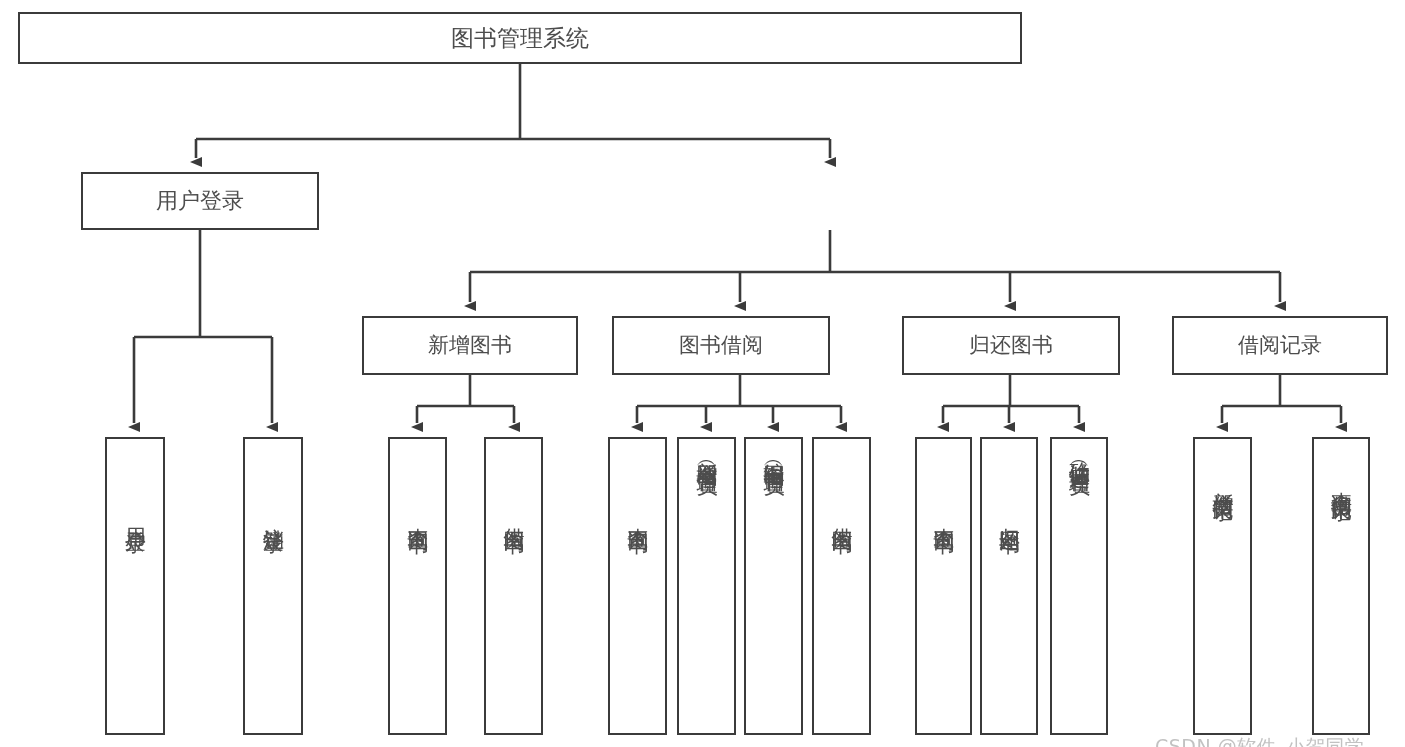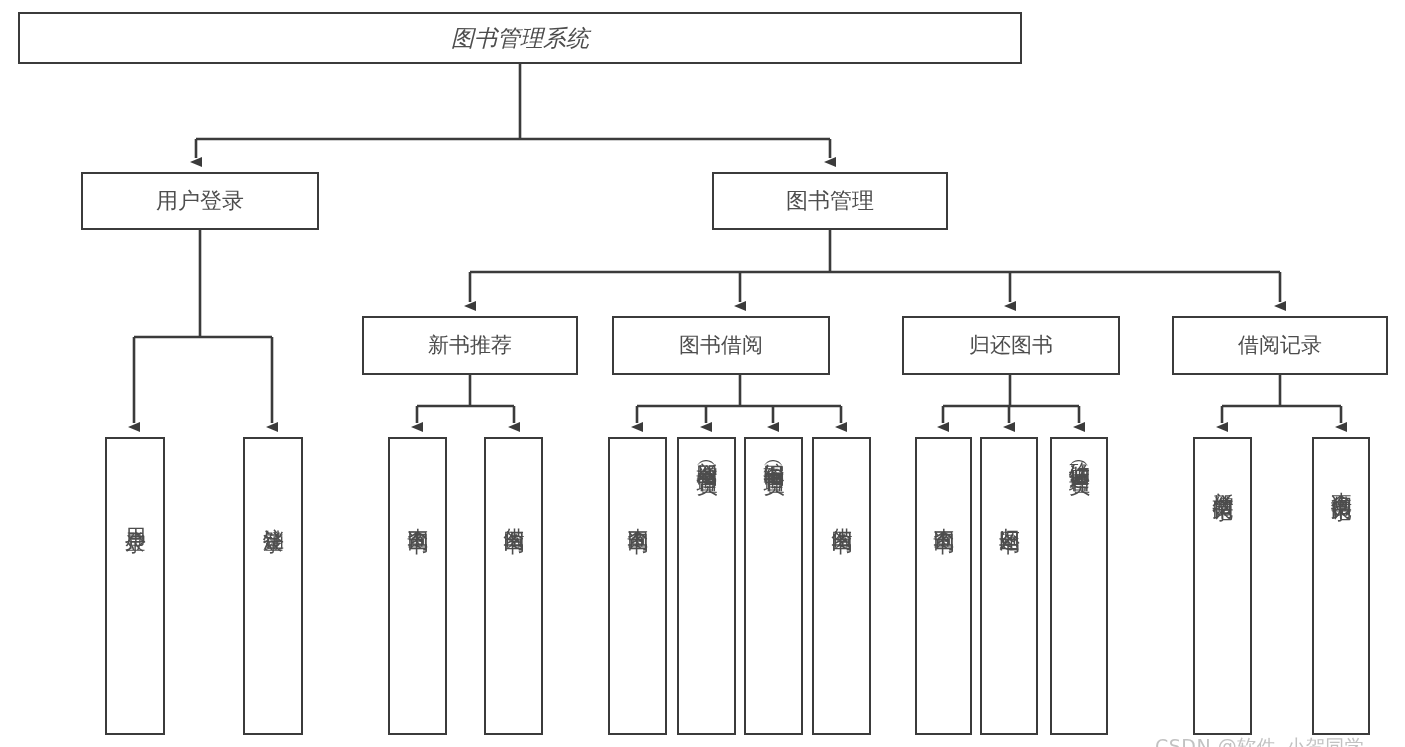--- a/index.html
+++ b/index.html
@@ -37,21 +37,20 @@
     line-height: 1.32;
   }
   .node-label {
     display: block;
     text-align: center;
     color: #4d4d4d;
   }
   
   .lvl1 {
     font-size: 23px;
-    font-style: italic;
   }
   
   .lvl2 {
     font-size: 22px;
   }
   
   .lvl3 {
     font-size: 21px;
   }
   
@@ -133,26 +132,23 @@
     </g>
   </svg>
 
   <div class="node lvl1" style="left:18px; top:12px; width:1004px; height:52px;">
     <span class="node-label">图书管理系统</span>
   </div>
 
   <div class="node lvl2" style="left:81px; top:172px; width:238px; height:58px;">
     <span class="node-label">用户登录</span>
   </div>
-  <div class="node lvl2" style="left:712px; top:172px; width:236px; height:58px;">
-    <span class="node-label">图书管理</span>
-  </div>
 
   <div class="node lvl3" style="left:362px; top:316px; width:216px; height:59px;">
-    <span class="node-label">新书推荐</span>
+    <span class="node-label">新增图书</span>
   </div>
   <div class="node lvl3" style="left:612px; top:316px; width:218px; height:59px;">
     <span class="node-label">图书借阅</span>
   </div>
   <div class="node lvl3" style="left:902px; top:316px; width:218px; height:59px;">
     <span class="node-label">归还图书</span>
   </div>
   <div class="node lvl3" style="left:1172px; top:316px; width:216px; height:59px;">
     <span class="node-label">借阅记录</span>
   </div>

